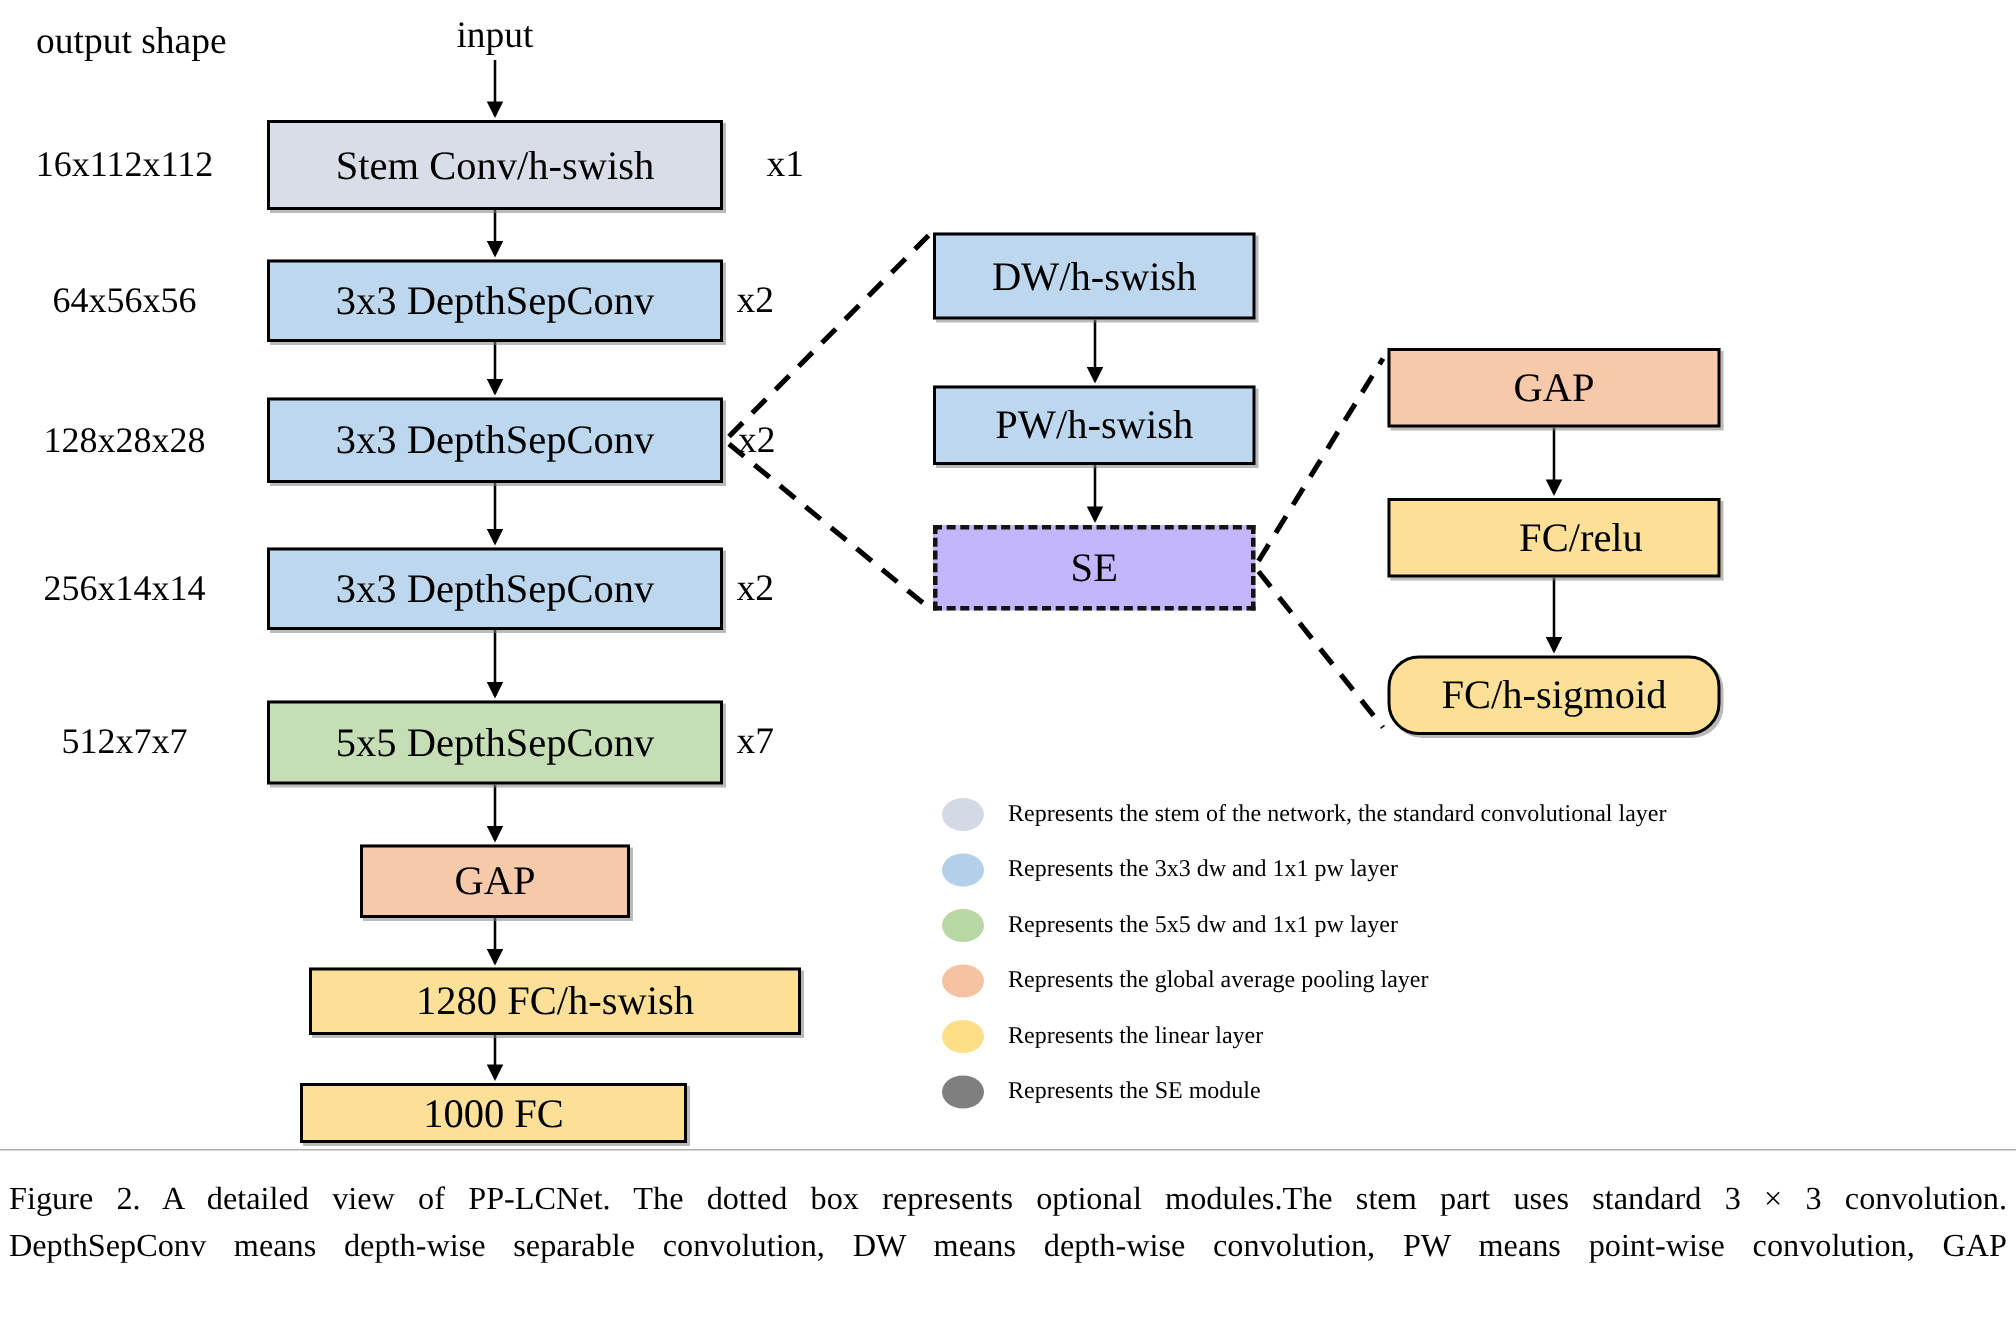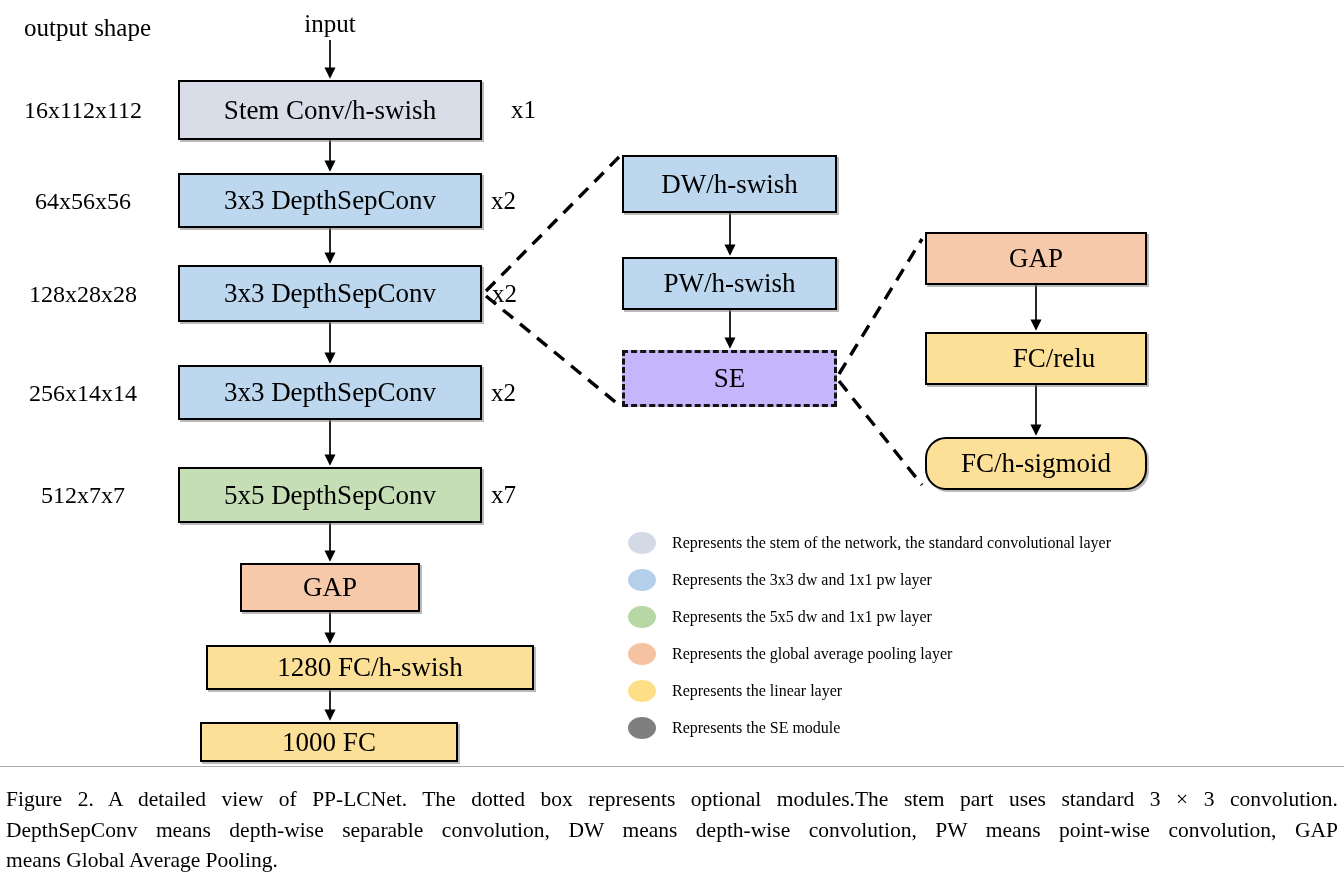--- a/index.html
+++ b/index.html
@@ -112,16 +112,15 @@
     <div class="legend-row" style="top:716px;">
       <span class="legend-dot" style="background-color: rgb(127, 127, 127);"></span>
       <span class="legend-text">Represents the SE module</span>
     </div>
   </div>
 
   <div class="divider"></div>
   <div class="caption" style="top:784px;">
     <div class="cap-just">Figure 2. A detailed view of PP-LCNet.  The dotted box represents optional modules.The stem part uses standard 3 × 3 convolution.</div>
     <div class="cap-just">DepthSepConv means depth-wise separable convolution, DW means depth-wise convolution, PW means point-wise convolution, GAP</div>
-    <div>means Global Average Pooling.</div>
   </div>
 
 </div>
 
 </body></html>

